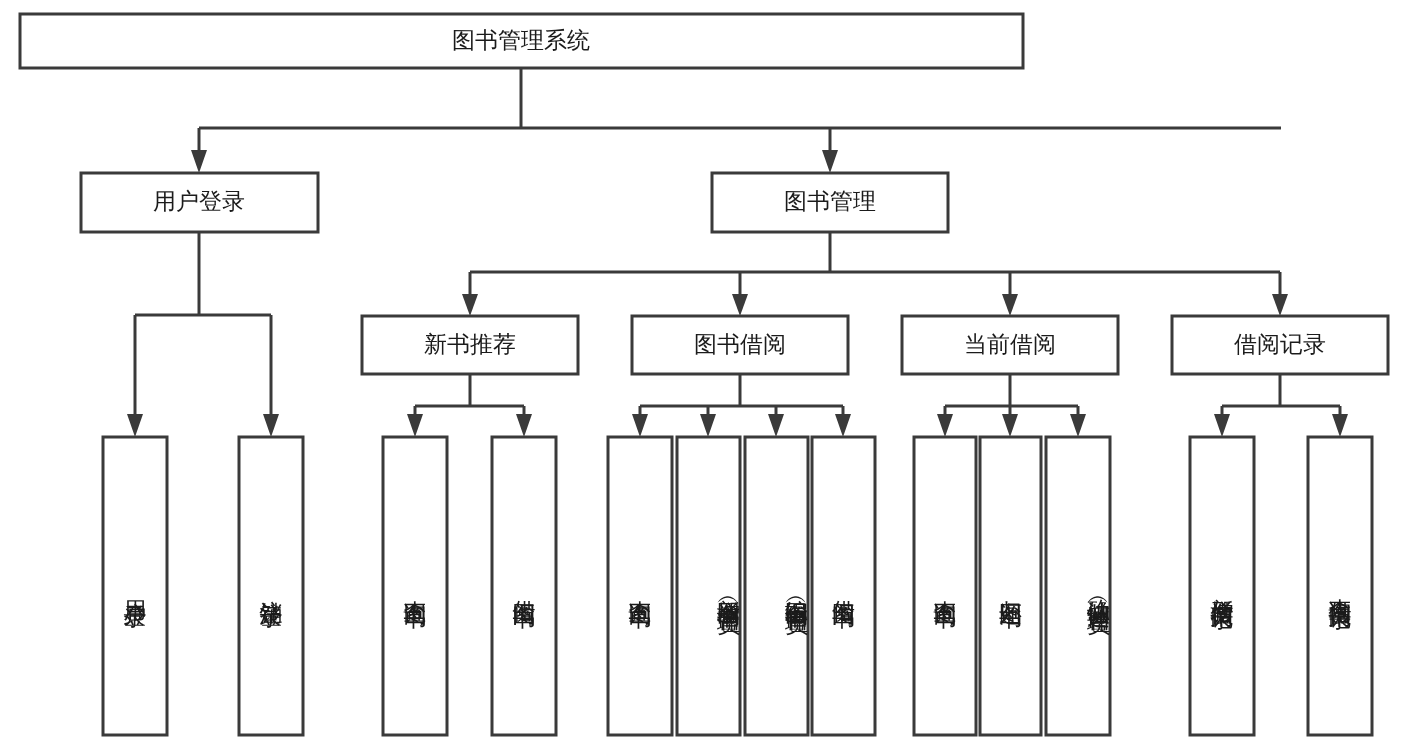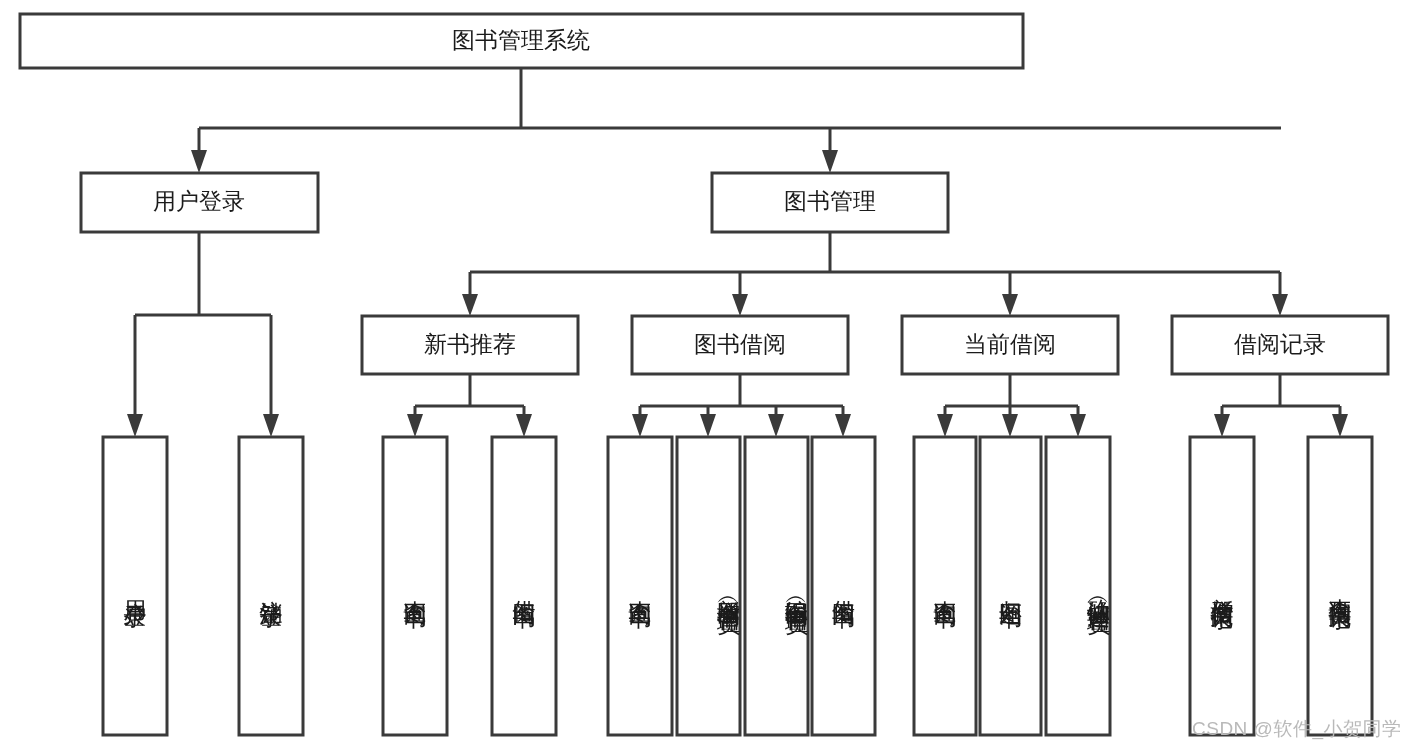--- a/index.html
+++ b/index.html
@@ -218,15 +218,14 @@
   <div class="label-vert" style="left:745px; top:437px; width:63px; height:298px; align-items:flex-start; padding-top:8px; box-sizing:border-box;">编辑图书（管理员）</div>
   <div class="label-vert" style="left:812px; top:437px; width:63px; height:298px;">借阅图书</div>
 
   <div class="label-vert" style="left:914px; top:437px; width:62px; height:298px;">查询图书</div>
   <div class="label-vert" style="left:980px; top:437px; width:61px; height:298px;">归还图书</div>
   <div class="label-vert" style="left:1046px; top:437px; width:64px; height:298px; align-items:flex-start; padding-top:8px; box-sizing:border-box;">确认归还（管理员）</div>
 
   <div class="label-vert" style="left:1190px; top:437px; width:64px; height:298px;">新增借阅记录</div>
   <div class="label-vert" style="left:1308px; top:437px; width:64px; height:298px;">查询借阅记录</div>
 
-  <div class="watermark">CSDN @软件_小贺同学</div>
 
 </div>
 
 </body></html>

